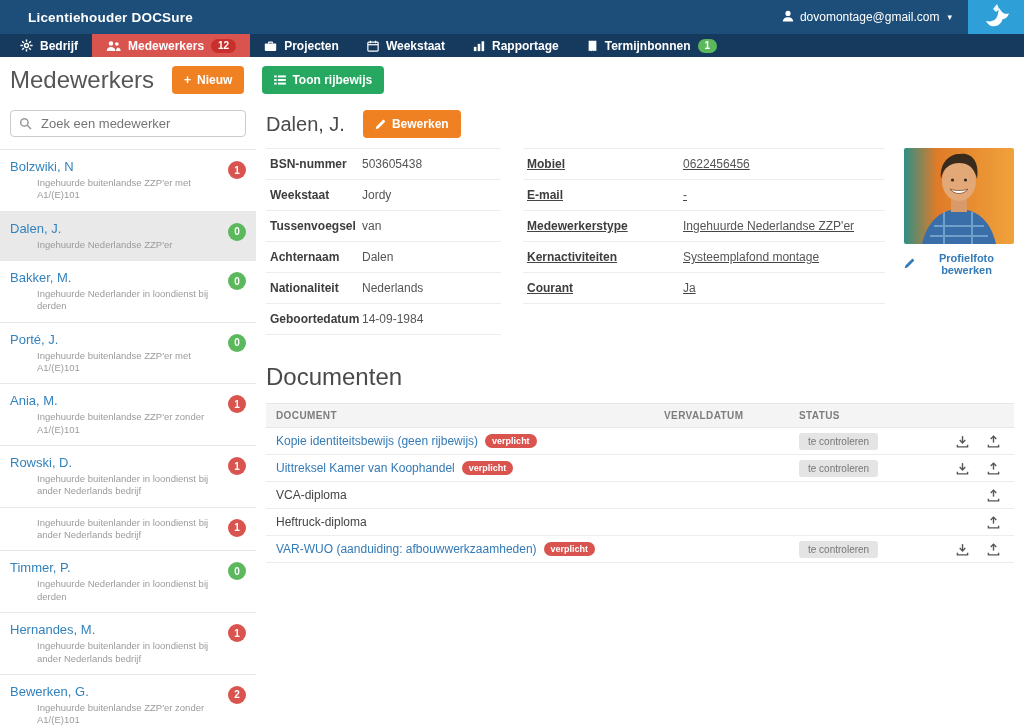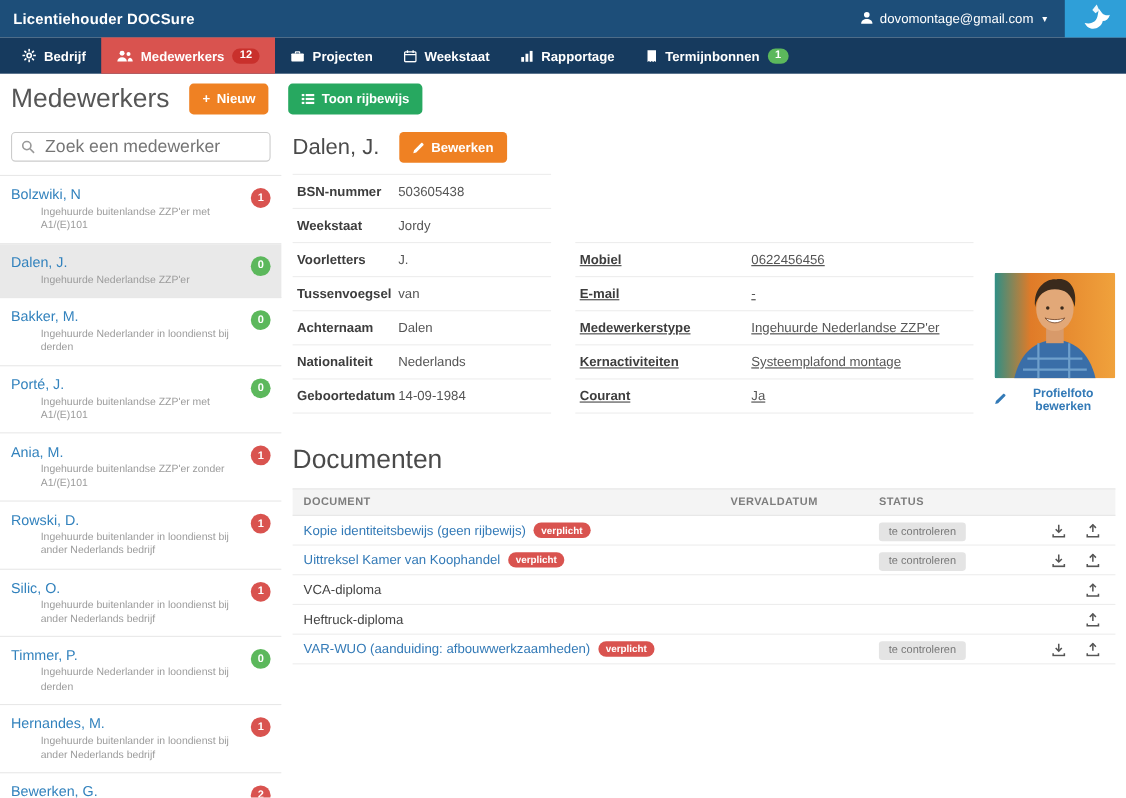--- a/index.html
+++ b/index.html
@@ -6,66 +6,66 @@
   html, body { width: 1024px; height: 725px; }
   body {
     font-family: "Liberation Sans", sans-serif;
     background: #ffffff;
     overflow: hidden;
     color: #444;
   }
   
   .topbar {
     height: 34px; background: #1d4e79; display: flex;
-    align-items: center; justify-content: space-between; padding-left: 12px;
+    align-items: center; justify-content: space-between; padding-left: 28px;
   }
   .brand { color: #fff; font-size: 13.5px; font-weight: bold; letter-spacing: 0.2px; }
   .topbar-right { display: flex; align-items: center; height: 100%; }
   .user-menu { display: flex; align-items: center; gap: 6px; color: #fff; font-size: 12px; margin-right: 16px; cursor: pointer; }
   .caret { font-size: 9px; margin-left: 2px; }
   .logo { width: 56px; height: 34px; background: #2f9fd8; display: flex; align-items: center; justify-content: center; cursor: pointer; }
   
-  .navbar { height: 33px; background: #163a5e; display: flex; align-items: stretch; padding-left: 6px; }
+  .navbar { height: 23px; background: #163a5e; display: flex; align-items: stretch; padding-left: 6px; }
   .nav-item { display: flex; align-items: center; gap: 7px; padding: 0 14px; color: #fff; font-size: 12px; font-weight: bold; cursor: pointer; }
   .nav-item.active { background: #d9534f; }
   .nav-icon { display: inline-flex; align-items: center; }
   .nav-badge { font-size: 10px; font-weight: bold; color: #fff; padding: 2px 7px; border-radius: 9px; line-height: 1; }
   
   .page-header { display: flex; align-items: center; gap: 18px; padding: 9px 10px 8px 10px; }
   .page-title { font-size: 24px; font-weight: normal; color: #565656; }
   .btn { border: none; border-radius: 4px; color: #fff; font-size: 12px; font-weight: bold;
          padding: 7px 12px; display: inline-flex; align-items: center; gap: 6px; cursor: pointer; }
   .btn.orange { background: #ef8123; }
   .btn.green { background: #27a860; }
   .btn .bicon { display: inline-flex; align-items: center; }
   
   .content { display: flex; height: 658px; }
   .sidebar { width: 256px; flex: none; overflow: hidden; }
   .search-wrap { margin: 8px 10px 12px 10px; position: relative; }
   .search-wrap input {
     width: 100%; height: 27px; border: 1px solid #ccc; border-radius: 4px;
-    padding: 0 8px 0 30px; font-size: 16px; color: #ef4444; outline: none;
+    padding: 0 8px 0 30px; font-size: 13px; color: #ef4444; outline: none;
     font-family: "Liberation Sans", sans-serif;
   }
   .search-icon { position: absolute; left: 9px; top: 7px; display: inline-flex; }
   .emp-list { border-top: 1px solid #e8e8e8; }
   .emp { display: flex; align-items: flex-start; padding: 9px 10px; border-bottom: 1px solid #e8e8e8; cursor: pointer; }
   .emp.selected { background: #e9e9e9; }
   .emp-text { flex: 1; padding-right: 8px; }
   .emp-name { color: #3282bd; font-size: 13px; margin-bottom: 3px; }
   .emp-desc { color: #9b9b9b; font-size: 9.5px; line-height: 1.3; margin-left: 27px; }
   .cbadge { min-width: 18px; height: 18px; padding: 0 4px; border-radius: 9px; color: #fff; font-size: 10px; font-weight: bold;
             display: inline-flex; align-items: center; justify-content: center; flex: none; margin-top: 2px; }
   .cbadge.red { background: #d9534f; }
   .cbadge.green { background: #5cb85c; }
   
   .main { flex: 1; padding: 8px 10px 0 10px; overflow: hidden; }
   .detail-header { display: flex; align-items: center; gap: 18px; margin-bottom: 10px; }
   .detail-title { font-size: 20px; font-weight: normal; color: #4a4a4a; }
-  .detail-grid { display: flex; align-items: flex-end; }
+  .detail-grid { display: flex; }
   .fields.left { width: 235px; }
   .fields.right { width: 362px; margin-left: 22px; text-decoration: underline; }
   .field-row { display: flex; border-bottom: 1px solid #ededed; padding: 8px 0 8px 4px; font-size: 12px; }
   .fields .field-row:first-child { border-top: 1px solid #ededed; }
   .f-label { font-weight: bold; color: #3d3d3d; }
   .fields.left .f-label { width: 92px; flex: none; }
   .fields.right .f-label { width: 156px; flex: none; }
   .f-value { color: #555; }
   .photo-col { margin-left: auto; width: 110px; text-align: center; font-weight: bold; }
   .photo { width: 110px; height: 96px; overflow: hidden; border-radius: 2px; }
@@ -246,21 +246,20 @@
           </div>
           <div class="emp">
             <div class="emp-text">
               <div class="emp-name">Rowski, D.</div>
               <div class="emp-desc">Ingehuurde buitenlander in loondienst bij ander Nederlands bedrijf</div>
             </div>
             <span class="cbadge red">1</span>
           </div>
           <div class="emp">
             <div class="emp-text">
-              <div class="emp-name">Silic, O.</div>
               <div class="emp-desc">Ingehuurde buitenlander in loondienst bij ander Nederlands bedrijf</div>
             </div>
             <span class="cbadge red">1</span>
           </div>
           <div class="emp">
             <div class="emp-text">
               <div class="emp-name">Timmer, P.</div>
               <div class="emp-desc">Ingehuurde Nederlander in loondienst bij derden</div>
             </div>
             <span class="cbadge green">0</span>
@@ -303,24 +302,20 @@
 
       <div class="detail-grid">
         <div class="fields left">
             <div class="field-row">
               <div class="f-label">BSN-nummer</div>
               <div class="f-value">503605438</div>
             </div>
             <div class="field-row">
               <div class="f-label">Weekstaat</div>
               <div class="f-value">Jordy</div>
-            </div>
-            <div class="field-row">
-              <div class="f-label">Voorletters</div>
-              <div class="f-value">J.</div>
             </div>
             <div class="field-row">
               <div class="f-label">Tussenvoegsel</div>
               <div class="f-value">van</div>
             </div>
             <div class="field-row">
               <div class="f-label">Achternaam</div>
               <div class="f-value">Dalen</div>
             </div>
             <div class="field-row">

